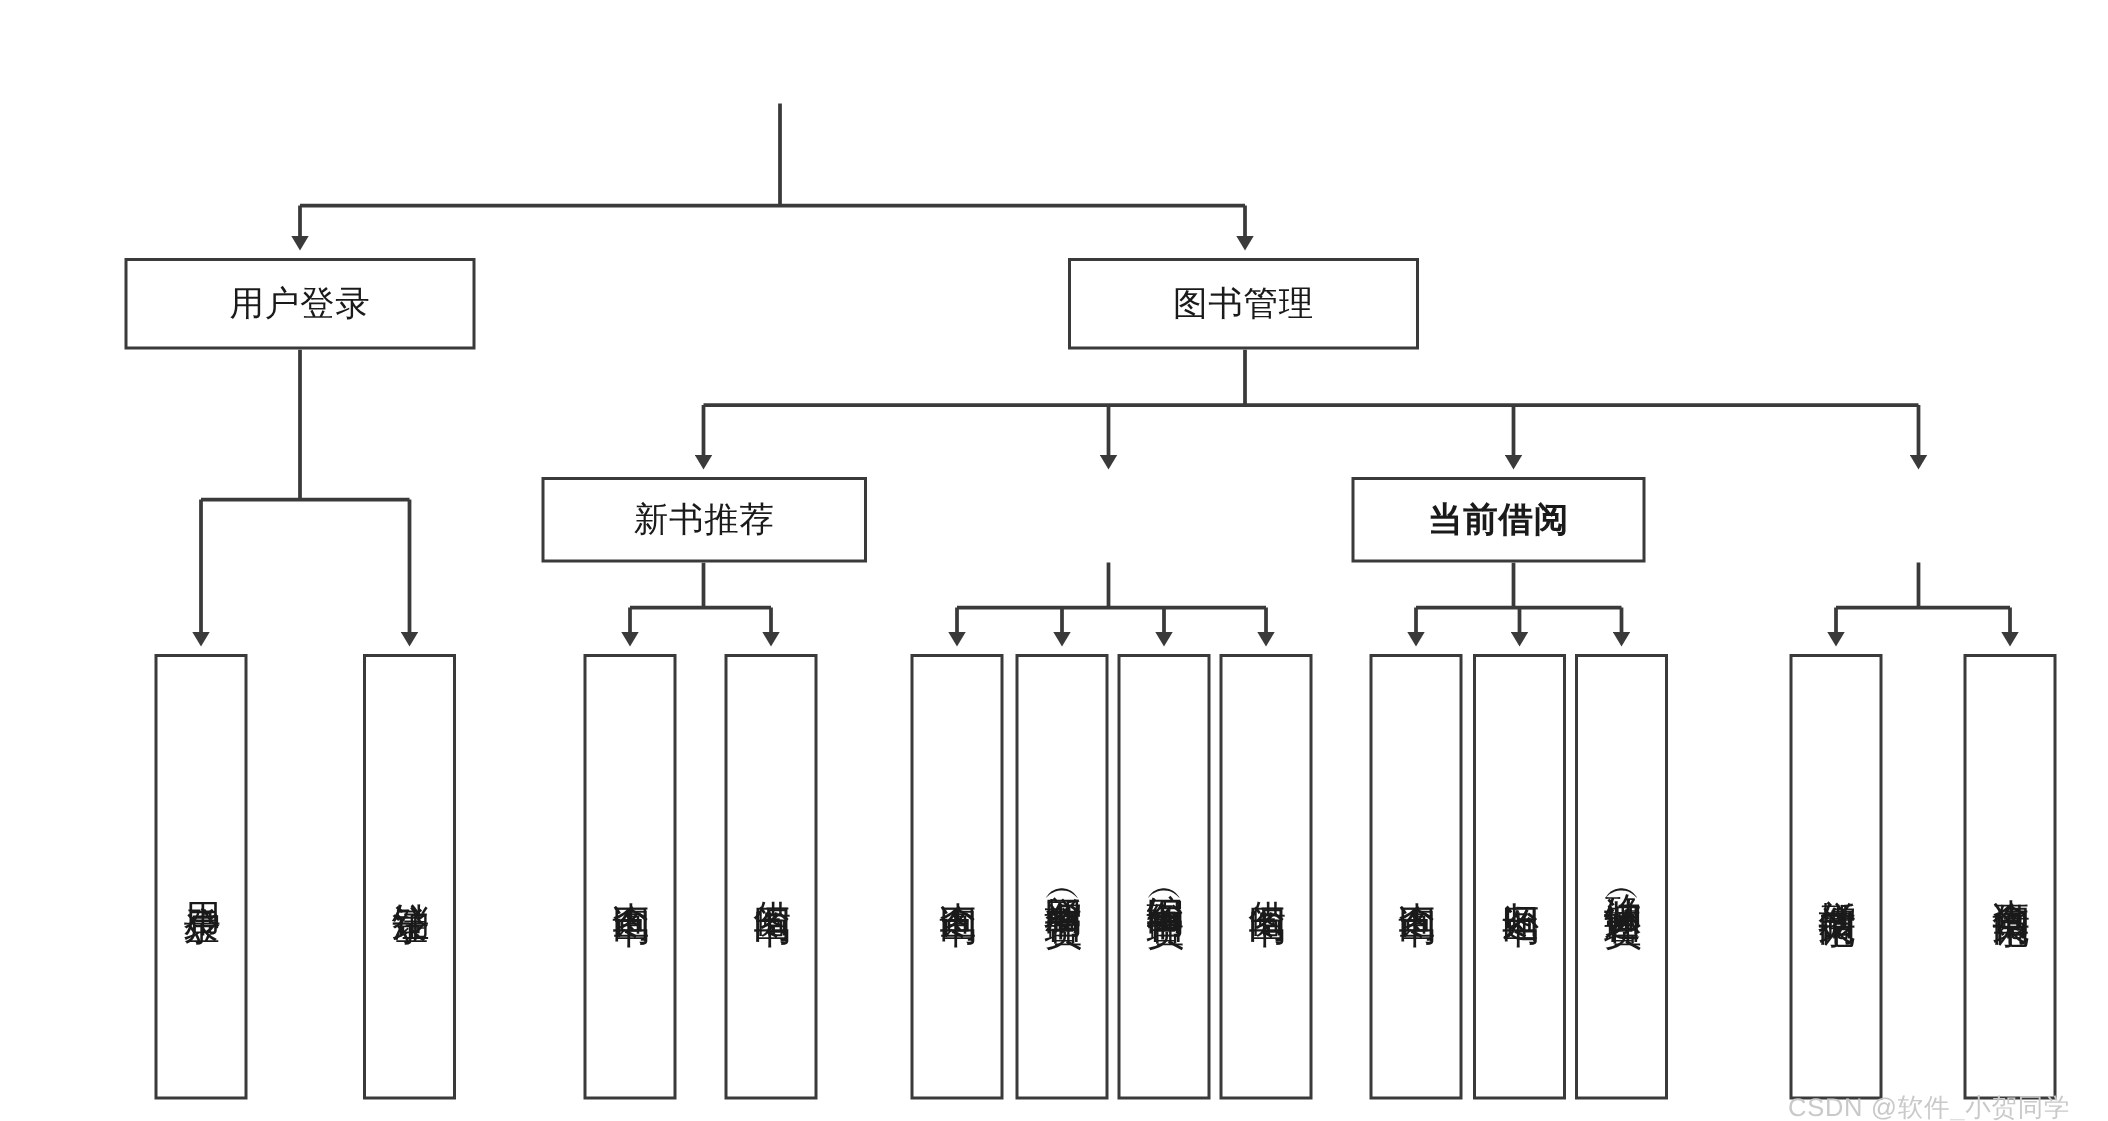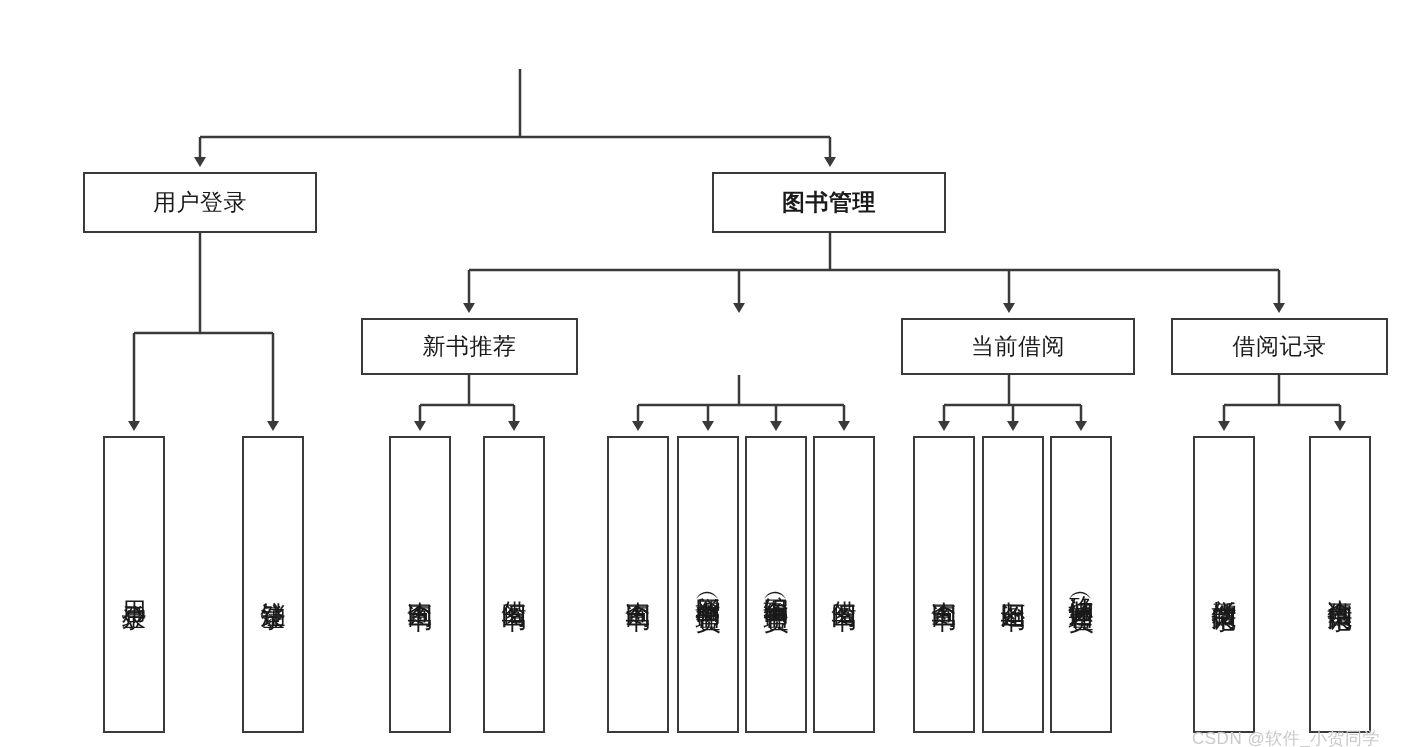--- a/index.html
+++ b/index.html
@@ -120,32 +120,29 @@
       <path d="M1224,405 L1340,405"></path>
       <path d="M1224,405 L1224,422" marker-end="url(#arrow)"></path>
       <path d="M1340,405 L1340,422" marker-end="url(#arrow)"></path>
     </g>
   </svg>
 
 
   <div class="node horiz" style="left:83px; top:172px; width:234px; height:61px;">
     <span>用户登录</span>
   </div>
-  <div class="node horiz" style="left:712px; top:172px; width:234px; height:61px;font-weight:bold;">
+  <div class="node horiz" style="left:712px; top:172px; width:234px; height:61px;">
     <span>图书管理</span>
   </div>
 
   <div class="node horiz" style="left:361px; top:318px; width:217px; height:57px;">
     <span>新书推荐</span>
   </div>
-  <div class="node horiz" style="left:901px; top:318px; width:234px; height:57px;">
+  <div class="node horiz" style="left:901px; top:318px; width:196px; height:57px;font-weight:bold;">
     <span>当前借阅</span>
-  </div>
-  <div class="node horiz" style="left:1171px; top:318px; width:217px; height:57px;">
-    <span>借阅记录</span>
   </div>
 
   <div class="node vert" style="left:103px; top:436px; width:62px; height:297px;">
     <span class="vlabel">用户登录</span>
   </div>
   <div class="node vert" style="left:242px; top:436px; width:62px; height:297px;">
     <span class="vlabel">注销登录</span>
   </div>
 
   <div class="node vert" style="left:389px; top:436px; width:62px; height:297px;">

